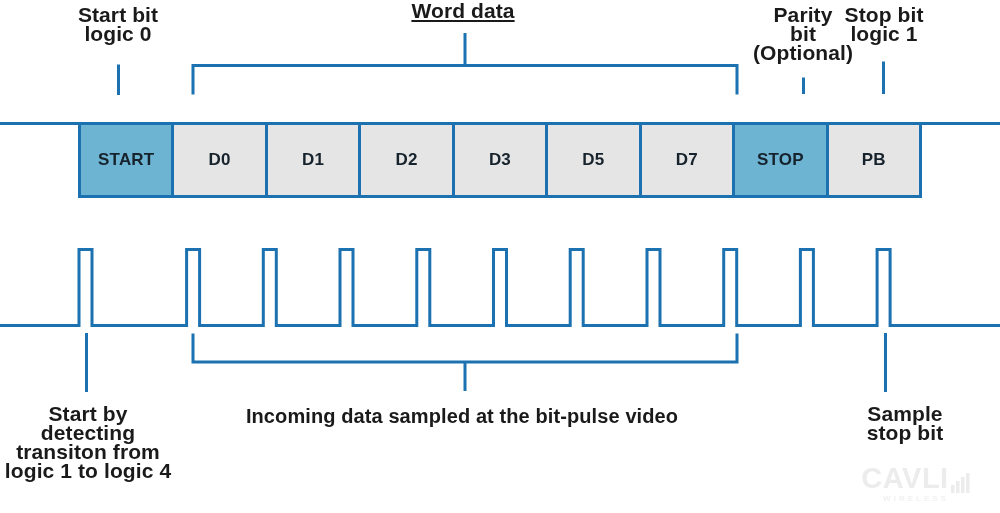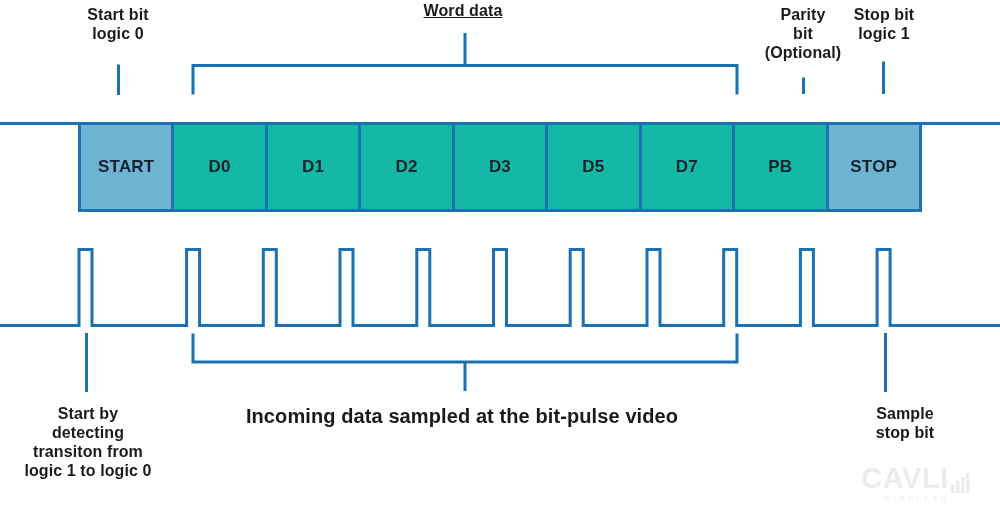--- a/index.html
+++ b/index.html
@@ -28,45 +28,45 @@
     fill: none;
     stroke: var(--line-blue);
     stroke-width: 3;
     stroke-linejoin: miter;
     stroke-linecap: butt;
   }
   
   .box-row {
     position: absolute;
     left: 78px; top: 122px;
-    width: 844px; height: 90px;
+    width: 844px; height: 76px;
     display: flex;
   }
   .fbox {
     flex: 1 1 0;
     margin-left: -3px;
     border: 3px solid var(--line-blue);
-    background: #14b8a6;
+    background: #e5e5e5;
     display: flex;
     align-items: center;
     justify-content: center;
     font-size: 17px;
     font-weight: 700;
     letter-spacing: 0.2px;
     color: #16222c;
   }
   .fbox:first-child { margin-left: 0; }
   .fbox.hl { background: var(--box-fill-blue); }
   
   .lbl {
     position: absolute;
     transform: translateX(-50%);
     text-align: center;
     white-space: pre-line;
-    font-size: 16px;
+    font-size: 21px;
     line-height: 19px;
     font-weight: 700;
     letter-spacing: 0.1px;
     color: var(--text);
   }
   #lbl-start-bit   { left: 118px; top: 5px; }
   #lbl-word-data   { left: 463px; top: 1px; text-decoration: underline; }
   #lbl-parity      { left: 803px; top: 5px; }
   #lbl-stop-bit    { left: 884px; top: 5px; }
   #lbl-start-detect{ left: 88px;  top: 404px; }
@@ -141,36 +141,36 @@
   </svg>
 
   <div class="box-row">
     <div class="fbox hl">START</div>
     <div class="fbox">D0</div>
     <div class="fbox">D1</div>
     <div class="fbox">D2</div>
     <div class="fbox">D3</div>
     <div class="fbox">D5</div>
     <div class="fbox">D7</div>
+    <div class="fbox hl">STOP</div>
     <div class="fbox">PB</div>
-    <div class="fbox hl">STOP</div>
   </div>
 
   <div class="lbl" id="lbl-start-bit">Start bit
 logic 0</div>
   <div class="lbl" id="lbl-word-data">Word data</div>
   <div class="lbl" id="lbl-parity">Parity
 bit
 (Optional)</div>
   <div class="lbl" id="lbl-stop-bit">Stop bit
 logic 1</div>
   <div class="lbl" id="lbl-start-detect">Start by
 detecting
 transiton from
-logic 1 to logic 0</div>
+logic 1 to logic 4</div>
   <div class="lbl" id="lbl-incoming">Incoming data sampled at the bit-pulse video</div>
   <div class="lbl" id="lbl-sample-stop">Sample
 stop bit</div>
 
   <div class="watermark">
     <div class="wm-row">
       <span class="wm-brand">CAVLI</span>
       <svg class="wm-bars" width="20" height="22" viewBox="0 0 20 22" aria-hidden="true">
         <rect x="0" y="14" width="3.5" height="8" fill="#ececec"></rect>
         <rect x="5" y="10" width="3.5" height="12" fill="#ececec"></rect>

